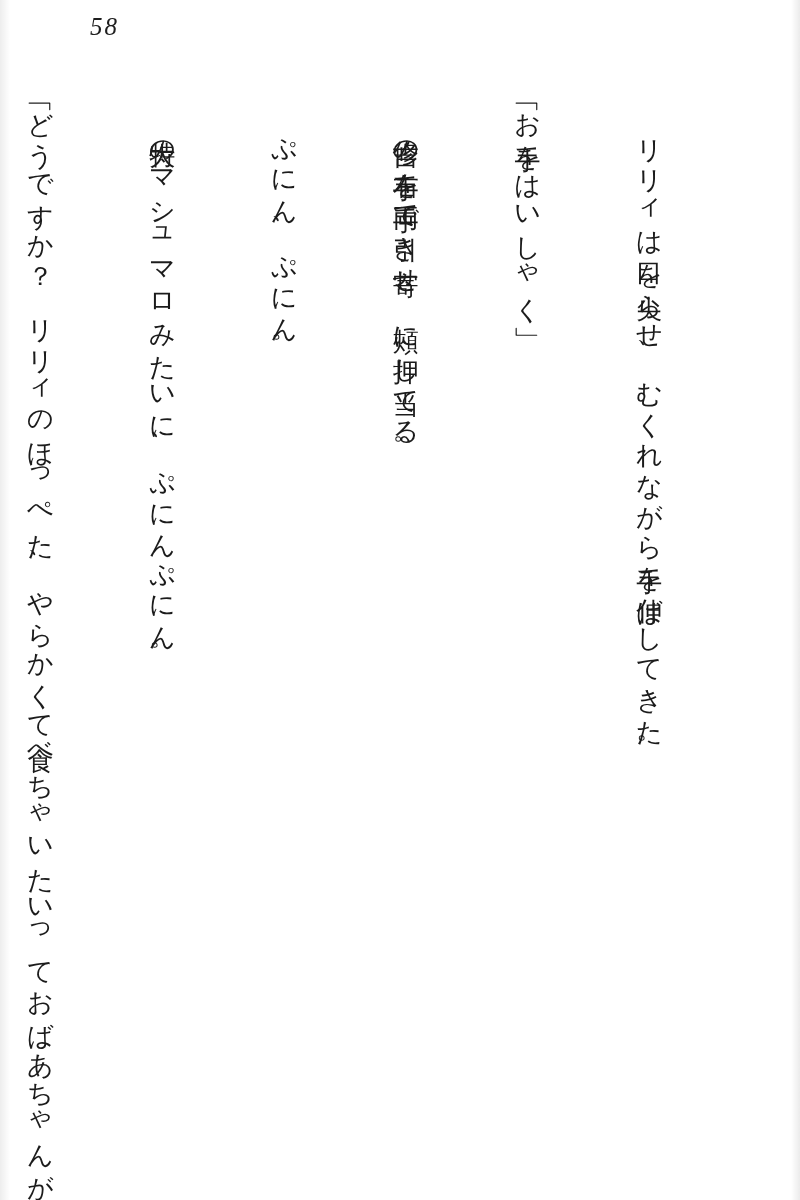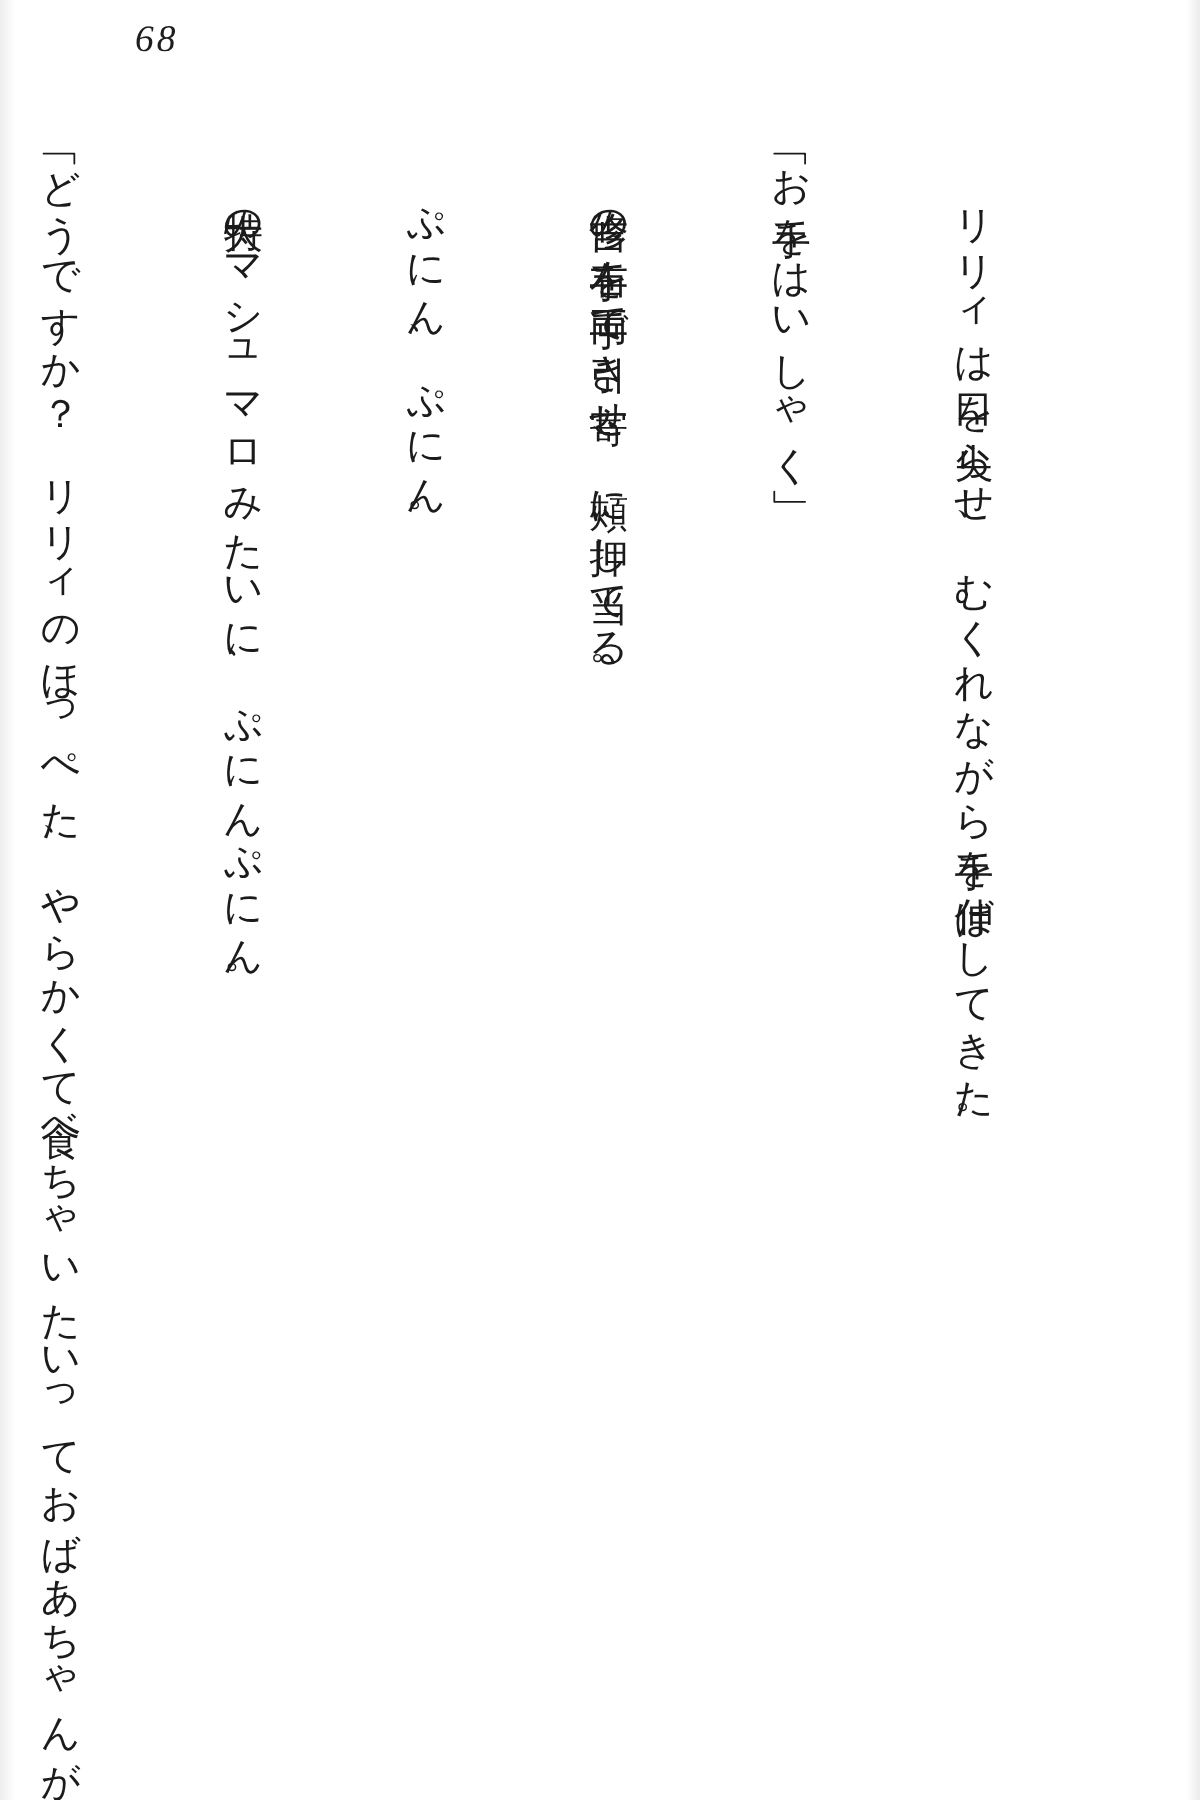--- a/index.html
+++ b/index.html
@@ -48,21 +48,21 @@
   }
   .line { margin: 0; }
 </style>
 </head>
 <body>
 
 <div class="page">
   <div class="edge-left"></div>
   <div class="edge-right"></div>
 
-  <div class="page-number">68</div>
+  <div class="page-number">58</div>
 
   <div class="text-block">
     <p class="line">　リリィは口を尖らせ、むくれながら手を伸ばしてきた。</p>
     <p class="line">「お手をはいしゃく」</p>
     <p class="line">　修吉の右手を両手で引き寄せ、頰に押し当てる。</p>
     <p class="line">　ぷにん、ぷにん。</p>
     <p class="line">　特大のマシュマロみたいに、ぷにんぷにん。</p>
     <p class="line">「どうですか？　リリィのほっぺた、やらかくて食べちゃいたいっておばあちゃんが</p>
     
     

